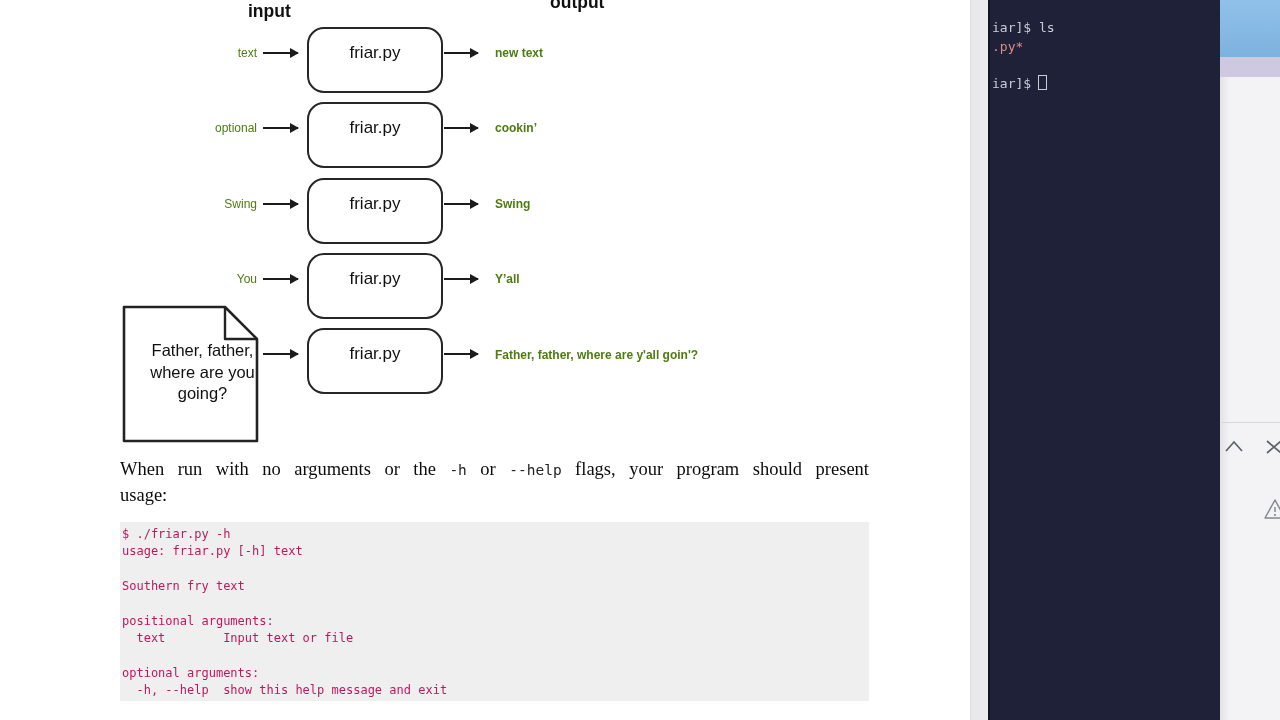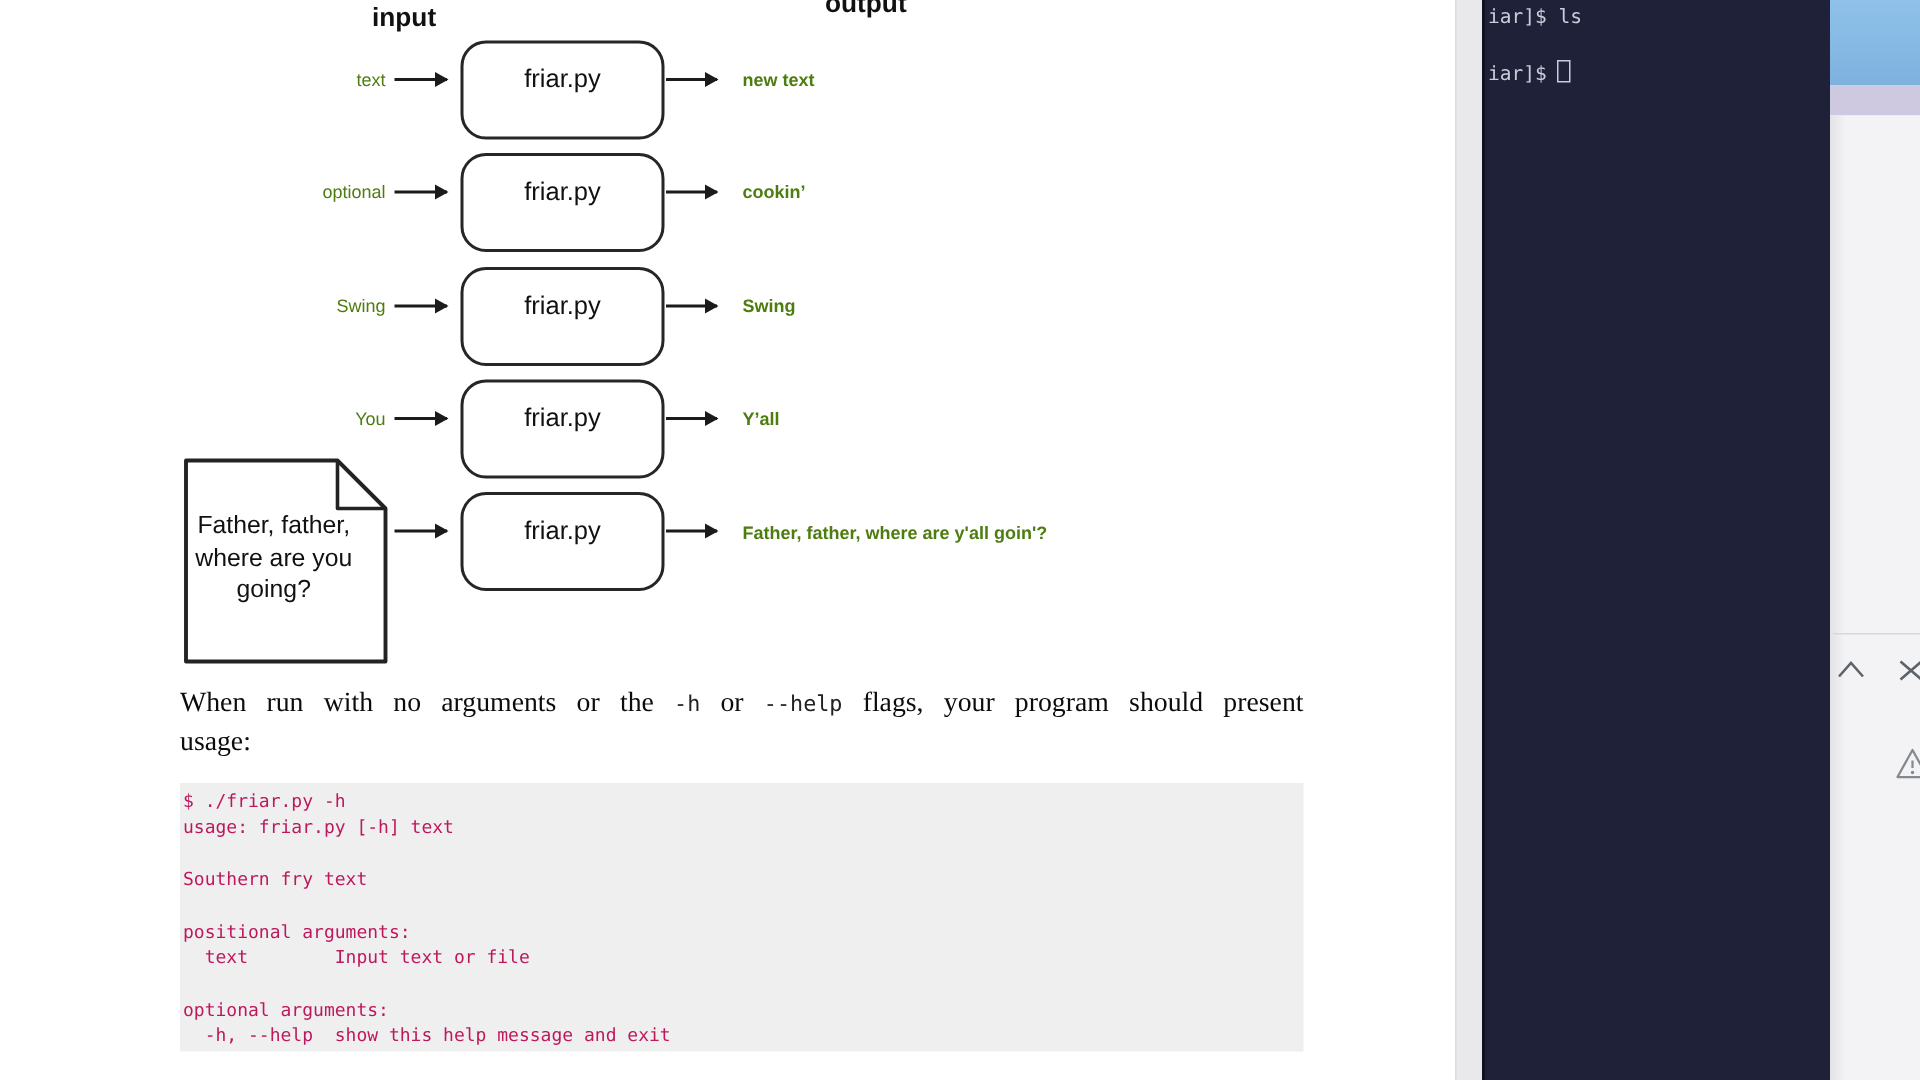--- a/index.html
+++ b/index.html
@@ -28,21 +28,21 @@
   .arrow { position: absolute; height: 2px; background: #1b1b1b; }
   .arrow::after {
     content: ""; position: absolute; right: -1px; top: -4px;
     border-left: 9px solid #1b1b1b; border-top: 5px solid transparent; border-bottom: 5px solid transparent;
   }
   .arrow-in  { left: 263px; width: 35px; }
   .arrow-out { left: 444px; width: 34px; }
 
   .doc-shape { position: absolute; left: 122px; top: 305px; width: 137px; height: 138px; }
   .doc-shape-text {
-    position: absolute; left: 118px; top: 340px; width: 129px;
+    position: absolute; left: 138px; top: 340px; width: 129px;
     text-align: center; font-size: 16.5px; line-height: 21.5px; color: #111;
     white-space: pre-line;
   }
 
   
   .para { position: absolute; left: 120px; top: 457px; width: 749px; color: #0c0c0c;
           font-family: "Liberation Serif", serif; font-size: 18.5px; line-height: 24.5px; }
   .para-line1 { text-align: justify; text-align-last: justify; }
   .para code { font-family: "DejaVu Sans Mono", monospace; font-size: 14.5px; color: #222; }
 
@@ -61,21 +61,21 @@
   .doc-scrollbar { position: absolute; left: 970px; top: 0; width: 18px; height: 720px;
                    background: #e9e9eb; border-left: 1px solid #dcdcde; }
 
   
   .terminal {
     position: absolute; left: 988px; top: 0; width: 232px; height: 720px;
     background: #1f2138; border-left: 2px solid #11121f;
     font-family: "DejaVu Sans Mono", monospace; font-size: 13px; color: #c9cdd9;
     overflow: hidden;
   }
-  .terminal .tbody { padding: 3px 0 0 2px; }
+  .terminal .tbody { padding: 19px 0 0 2px; }
   .tline { height: 18.7px; line-height: 18.7px; white-space: pre; }
   .tline.salmon { color: #d98e88; }
   .cursor { display: inline-block; width: 9px; height: 15px; border: 1px solid #c9cdd9;
             margin-left: 7px; vertical-align: -2px; }
 
   
   .side-panel { position: absolute; left: 1220px; top: 0; width: 60px; height: 720px; overflow: hidden; }
   .sp-blue { position: absolute; left: 0; top: 0; width: 60px; height: 57px;
              background: linear-gradient(#8fc1ea, #7eb2de); }
   .sp-lavender { position: absolute; left: 0; top: 57px; width: 60px; height: 20px; background: #cfc8e1; }
@@ -149,20 +149,21 @@
   -h, --help  show this help message and exit</pre>
   </div>
 
 </div>
 
 <div class="doc-scrollbar"></div>
 
 <div class="terminal">
   <div class="tbody">
     <div class="tline">iar]$ ls</div>
+    <div class="tline salmon">.py*</div>
     <div class="tline"></div>
     <div class="tline"><span>iar]$</span><span class="cursor"></span></div>
   </div>
 </div>
 
 <div class="side-panel">
   <div class="sp-blue"></div>
   <div class="sp-lavender"></div>
   <div class="sp-light"></div>
   <div class="sp-divider"></div>

